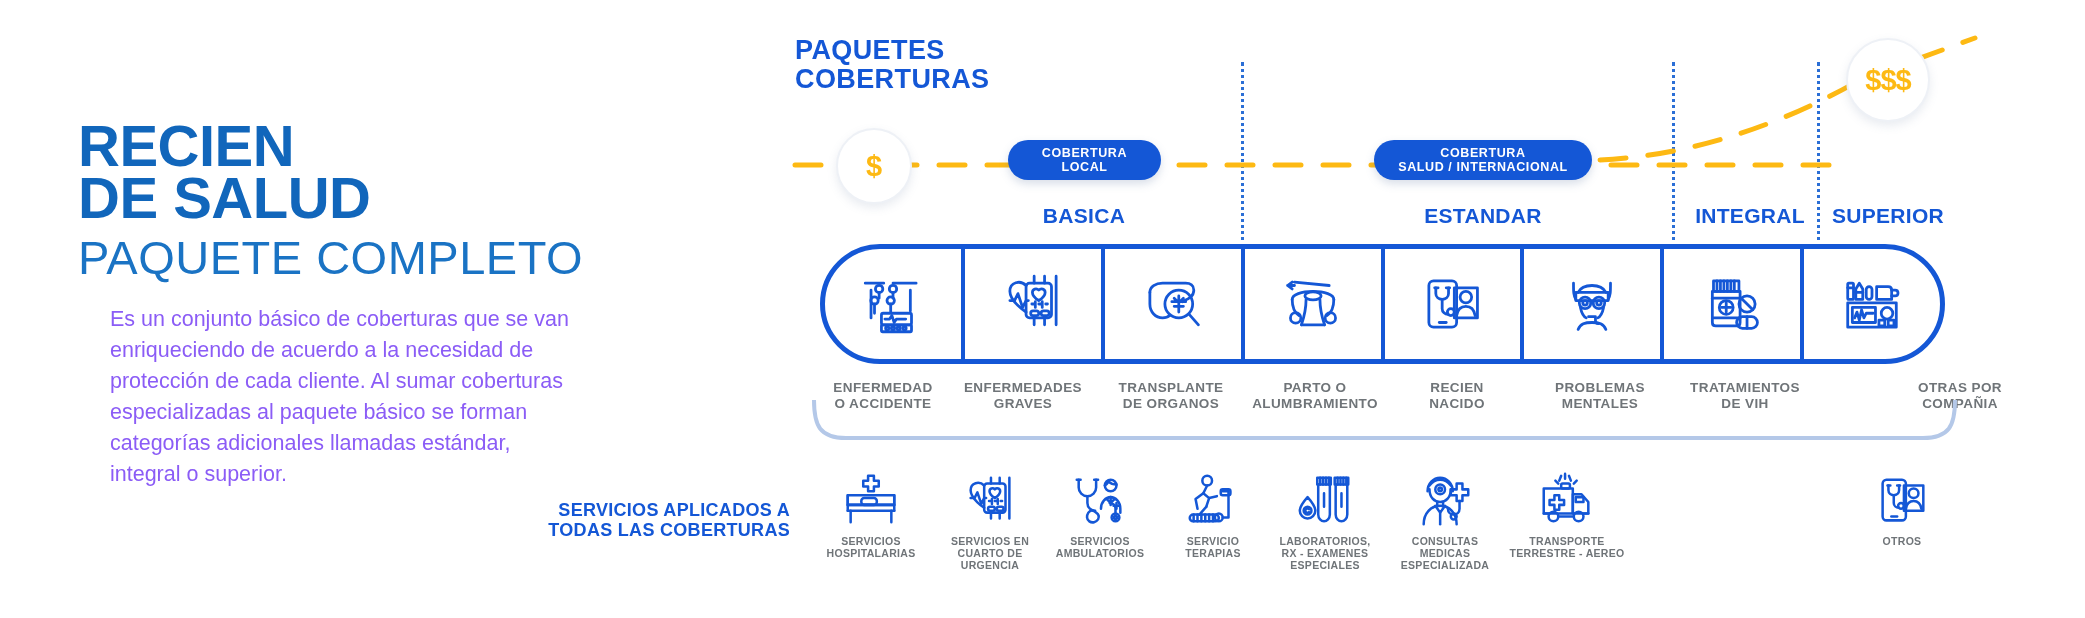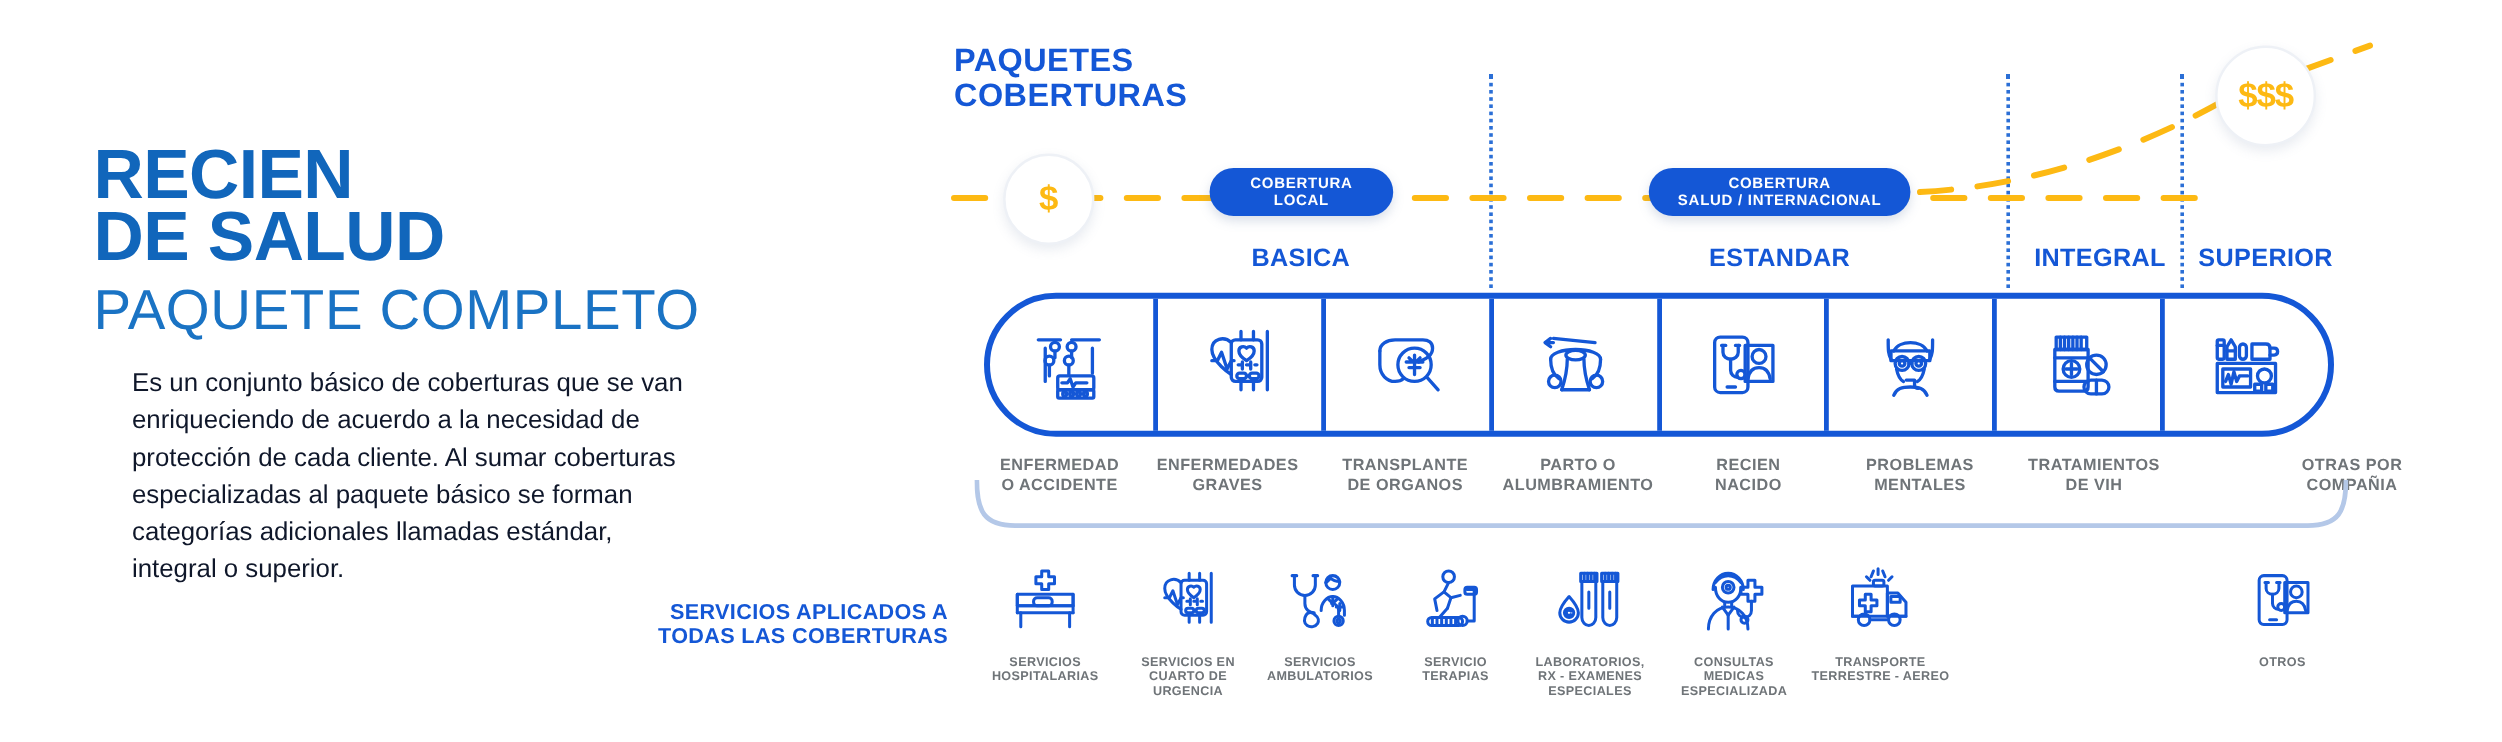--- a/index.html
+++ b/index.html
@@ -15,21 +15,21 @@
   .title-main{
     font-size:58px;line-height:52px;font-weight:bold;color:#1166bb;
     letter-spacing:-0.5px;margin:0;
   }
   .title-main span{display:block;}
   .title-sub{
     font-size:47px;line-height:56px;color:#1a73c4;font-weight:300;
     margin:6px 0 0 0;letter-spacing:0.5px;
   }
   .body-copy{
-    margin:18px 0 0 32px;font-size:21.5px;line-height:31px;color:#0f172a;
+    margin:18px 0 0 32px;font-size:21.5px;line-height:31px;color:#8b5cf6;
     font-weight:300;width:470px;
   }
 
   
   .paquetes-heading{
     position:absolute;left:795px;top:36px;
     font-size:27px;line-height:29px;font-weight:bold;color:#1457d6;
     letter-spacing:0.4px;
   }
   .paquetes-heading span{display:block;}
@@ -102,21 +102,21 @@
     font-size:18px;font-weight:bold;color:#1457d6;line-height:20px;
     letter-spacing:0.3px;text-align:right;transform:translateX(-100%);
   }
   .svc-title span{display:block;}
 
   
   .svc-item{position:absolute;top:460px;transform:translateX(-50%);
     display:flex;flex-direction:column;align-items:center;width:170px;}
   .svc-item .ico{height:72px;display:flex;align-items:flex-end;justify-content:center;}
   .svc-item .cap{
-    margin-top:14px;font-size:10.5px;font-weight:bold;color:#6f7478;
+    margin-top:3px;font-size:10.5px;font-weight:bold;color:#6f7478;
     line-height:12px;text-align:center;letter-spacing:0.3px;
   }
   .svc-item .cap span{display:block;}
 </style>
 </head>
 <body>
 
 <div class="stage">
 
   <div class="left">

